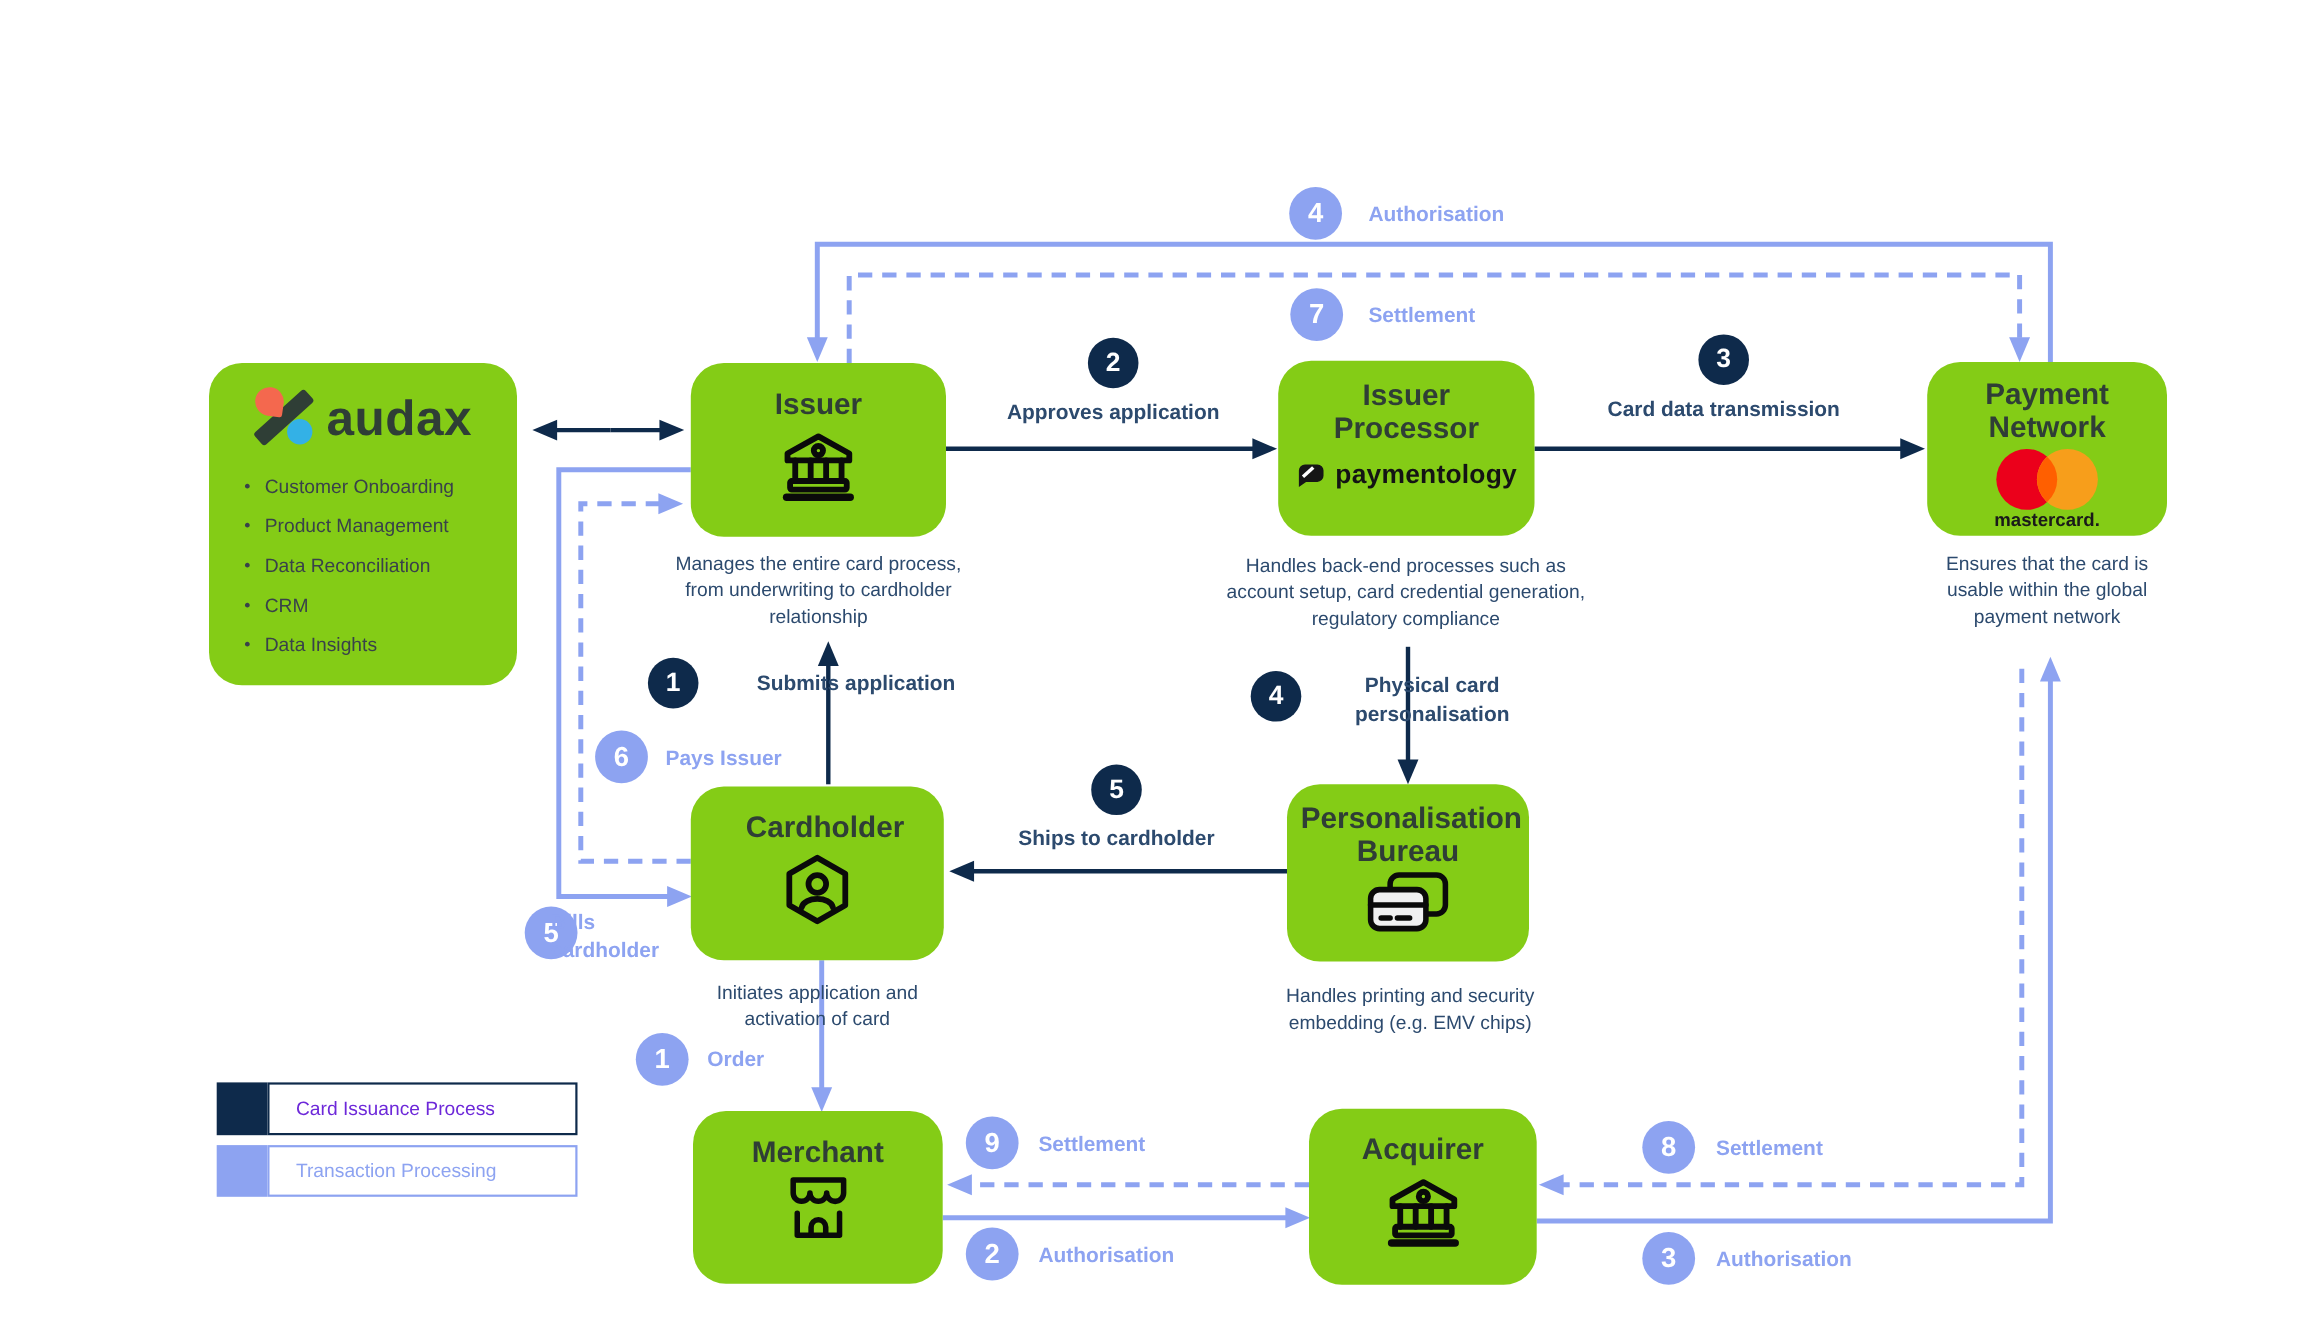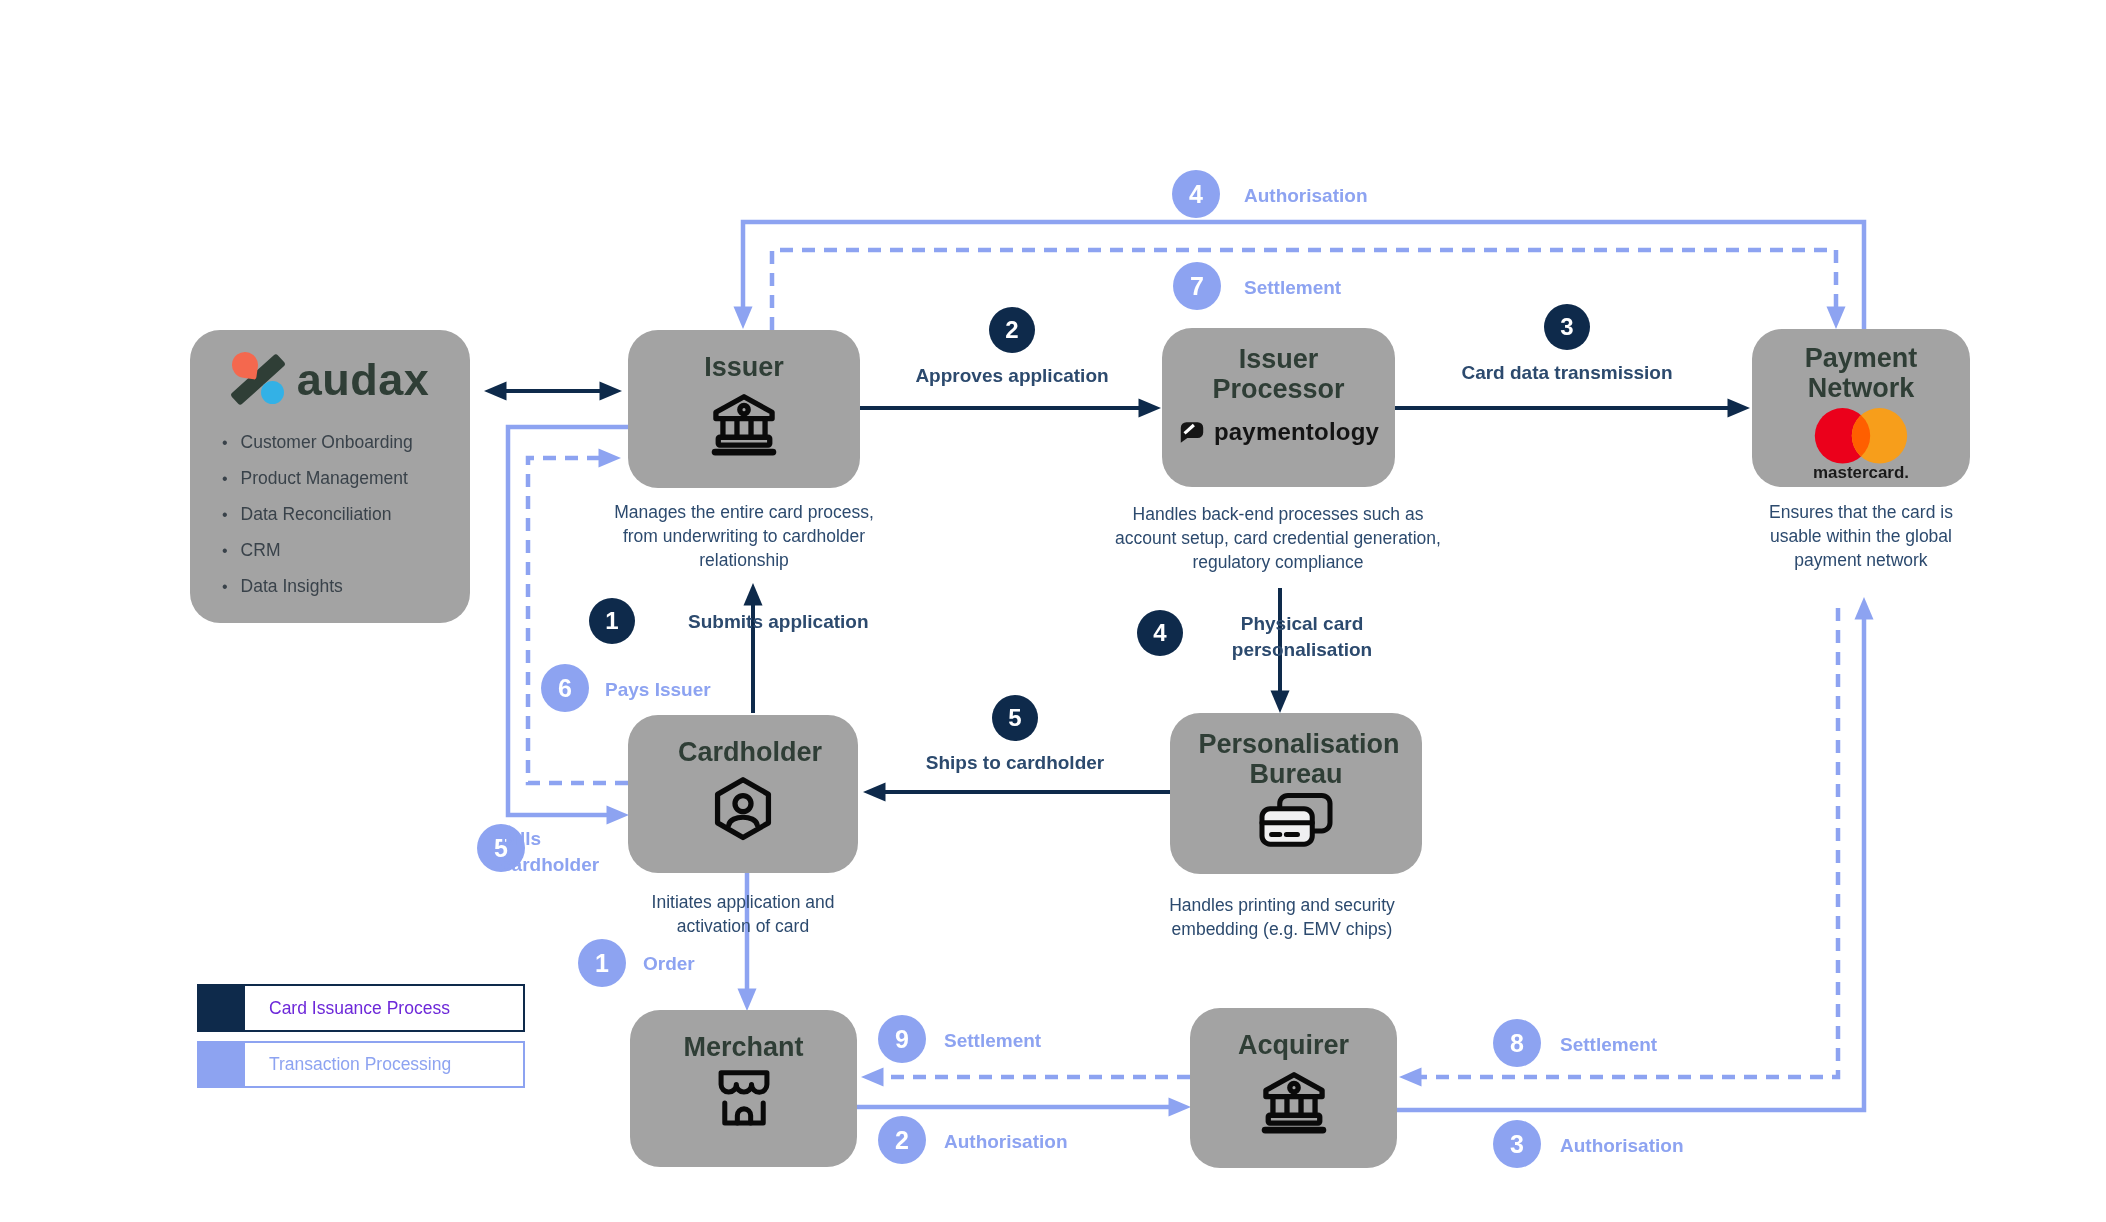--- a/index.html
+++ b/index.html
@@ -1,19 +1,19 @@
 <!DOCTYPE html>
 <html><head>
 <meta charset="utf-8">
 <style>
   html,body{margin:0;padding:0;background:#fff;}
   .canvas{position:relative;width:2106px;height:1222px;background:#ffffff;overflow:hidden;
           font-family:"Liberation Sans",sans-serif;}
   .wires{position:absolute;left:0;top:0;z-index:1;}
-  .entity{position:absolute;background:#a3a3a3;border-radius:30px;z-index:2;
+  .entity{position:absolute;background:#84cc16;border-radius:30px;z-index:2;
           display:flex;flex-direction:column;align-items:center;}
   .entity-title{color:#2f3e36;font-weight:700;font-size:27px;line-height:1.12;text-align:center;}
   .desc{position:absolute;z-index:2;color:#2c4a6e;font-size:17.5px;line-height:1.38;
         text-align:center;font-weight:500;transform:translateX(-50%);}
   .badge{position:absolute;z-index:3;border-radius:50%;transform:translate(-50%,-50%);
          display:flex;align-items:center;justify-content:center;color:#fff;font-weight:700;}
   .badge.dark{width:46px;height:46px;background:#0e2a4b;font-size:24px;}
   .badge.light{width:48px;height:48px;background:#8da3f1;font-size:25px;}
   .step-label{position:absolute;z-index:3;font-size:19px;font-weight:700;white-space:nowrap;
               transform:translateY(-50%);}
@@ -152,21 +152,21 @@
     <svg width="74" height="72" viewBox="0 0 48 45" style="margin-top:6px;">
       <g stroke="#0a0a0a" stroke-width="3.4" fill="none" stroke-linejoin="round" stroke-linecap="round">
         <path d="M24 3.5 L40.5 13 V31.5 L24 41 L7.5 31.5 V13 Z"></path>
         <circle cx="24" cy="19" r="5.2"></circle>
         <path d="M14.8 32.8 C16 26.2 32 26.2 33.2 32.8"></path>
       </g>
     </svg>
   </div>
   <div class="desc" style="left:743px;top:890px;width:260px;">Initiates application and activation of card</div>
 
-  <div class="entity" style="left:1170px;top:713px;width:252px;height:161px;">
+  <div class="entity" style="left:1170px;top:713px;width:220px;height:161px;">
     <div class="entity-title" style="margin-top:16px;width:195px;">Personalisation Bureau</div>
     <svg width="78" height="68" viewBox="0 0 52 46" style="margin-top:2px;">
       <g stroke="#0a0a0a" stroke-width="3.4" fill="none" stroke-linejoin="round" stroke-linecap="round">
         <rect x="15" y="3" width="34" height="24" rx="5.5"></rect>
         <rect x="3" y="12" width="34" height="24" rx="5.5" fill="#f0f0f1"></rect>
         <path d="M3 21.5 H37"></path>
         <path d="M9.5 29.5 H15 M19.5 29.5 H27"></path>
       </g>
     </svg>
   </div>

